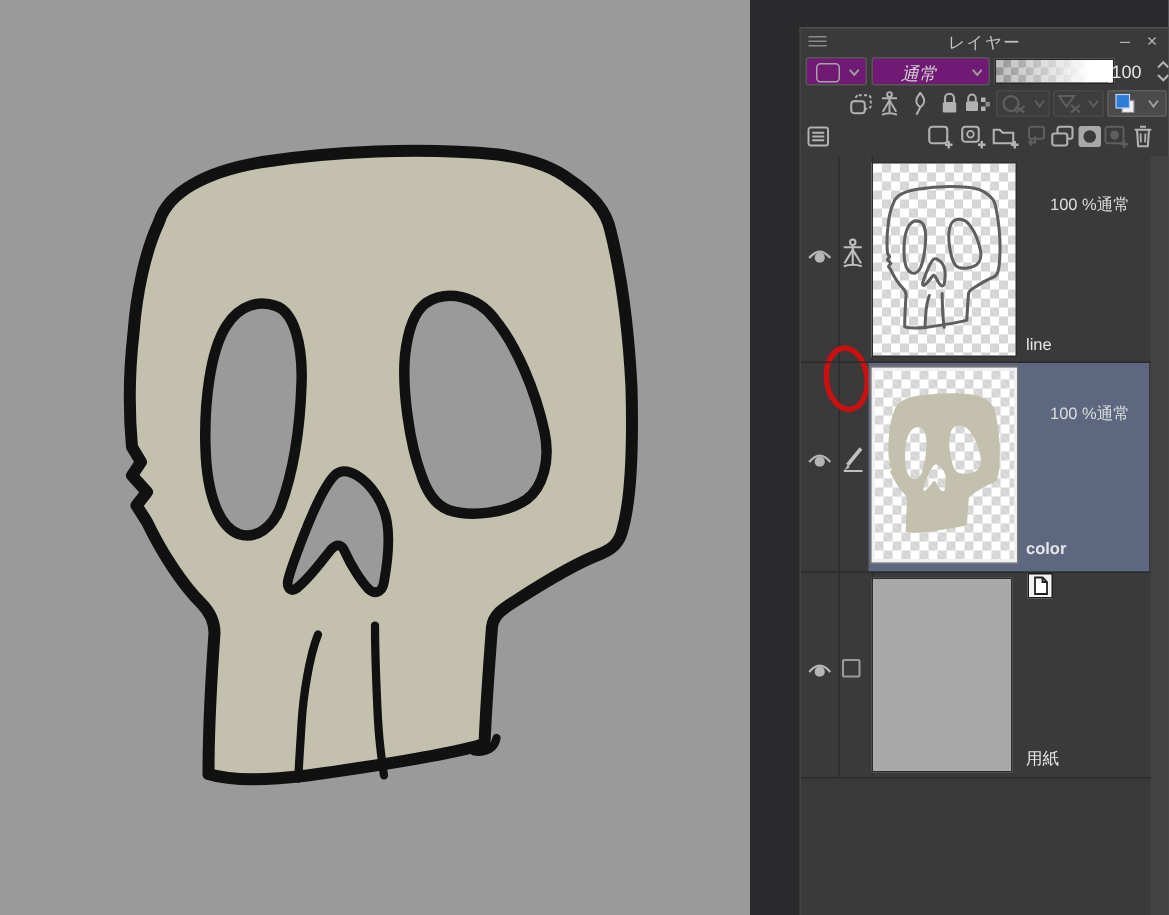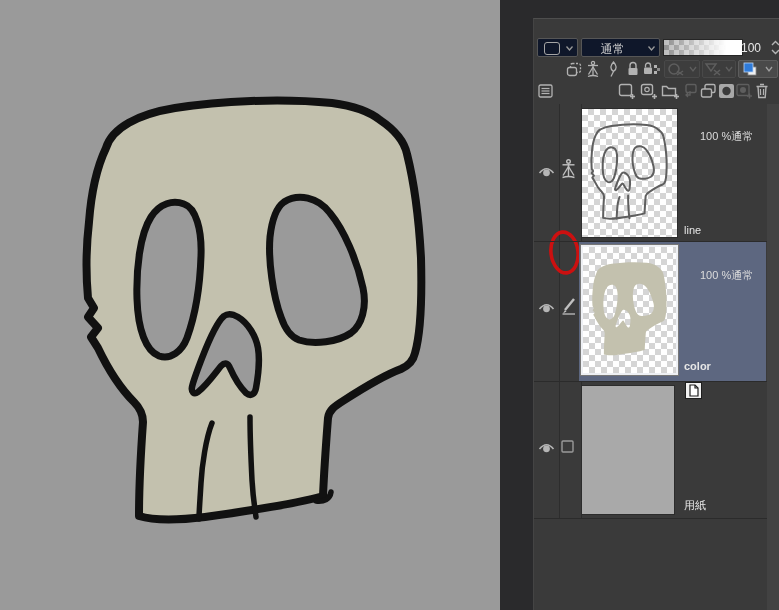--- a/index.html
+++ b/index.html
@@ -17,22 +17,22 @@
   .panel-header{position:absolute;left:0;top:0;width:100%;height:17px;}
   .hamburger{position:absolute;left:5px;top:5px;width:12px;height:8px;}
   .hamburger i{display:block;height:1px;background:#8a8a8a;margin-bottom:2px;}
   .panel-title{position:absolute;left:0;right:0;top:2px;text-align:center;
                font-size:11px;color:#c2c2c2;letter-spacing:1px;}
   .win-btn{position:absolute;top:1px;font-size:12px;color:#b5b5b5;width:14px;text-align:center;}
   .btn-min{right:22px;}
   .btn-close{right:4px;}
 
   
-  .combo{position:absolute;height:19px;background:#0f172a;border:1px solid #565656;
-         border-radius:2px;box-sizing:border-box;}
+  .combo{position:absolute;height:19px;background:#701a75;border:1px solid #565656;
+         border-radius:2px;box-sizing:border-box;font-style:italic;}
   .combo .chev{position:absolute;right:4px;top:7px;width:7px;height:5px;}
   .combo-thumbicon{position:absolute;left:6px;top:3px;width:14px;height:11px;
                    border:1.5px solid #a5a5a5;border-radius:3px;}
   .blend-label{position:absolute;left:0;right:16px;top:2px;text-align:center;
                font-size:12px;color:#cfcfcf;}
   .opacity-slider{position:absolute;left:129px;top:20px;width:80px;height:17px;
       border:1px solid #262626;box-sizing:border-box;background-color:#bdbdbd;
       background-image:
         linear-gradient(to right, rgba(255,255,255,0) 0%, #ffffff 80%),
         linear-gradient(45deg,#8f8f8f 25%,transparent 25%,transparent 75%,#8f8f8f 75%),
@@ -137,20 +137,30 @@
 
       <path fill="none" stroke="#111111" stroke-width="5.5" stroke-linecap="round" d="
         M 212,423 C 206,438 202,465 201,483 C 200,500 199,512 199,519
         M 250,417 C 250,432 251,460 252,480 C 253,498 255,510 256,517
         M 316,501 C 324,502 330,499 331,492"></path>
     </svg>
   </div>
 
   <div class="panel">
 
+    <div class="panel-header">
+      <span class="hamburger">
+          <i></i>
+          <i></i>
+          <i></i>
+        </span>
+      <span class="panel-title">レイヤー</span>
+      <span class="win-btn btn-min">–</span>
+      <span class="win-btn btn-close">×</span>
+    </div>
 
     <div class="combo" style="left:3px;top:19px;width:41px;">
       <span class="combo-thumbicon"></span>
       <svg class="chev" viewBox="0 0 7 5">
         <polyline points="0.5,0.5 3.5,4 6.5,0.5" fill="none" stroke="#9a9a9a" stroke-width="1.3"></polyline>
         </svg>
     </div>
     <div class="combo" style="left:47px;top:19px;width:79px;">
       <span class="blend-label">通常</span>
       <svg class="chev" viewBox="0 0 7 5">

